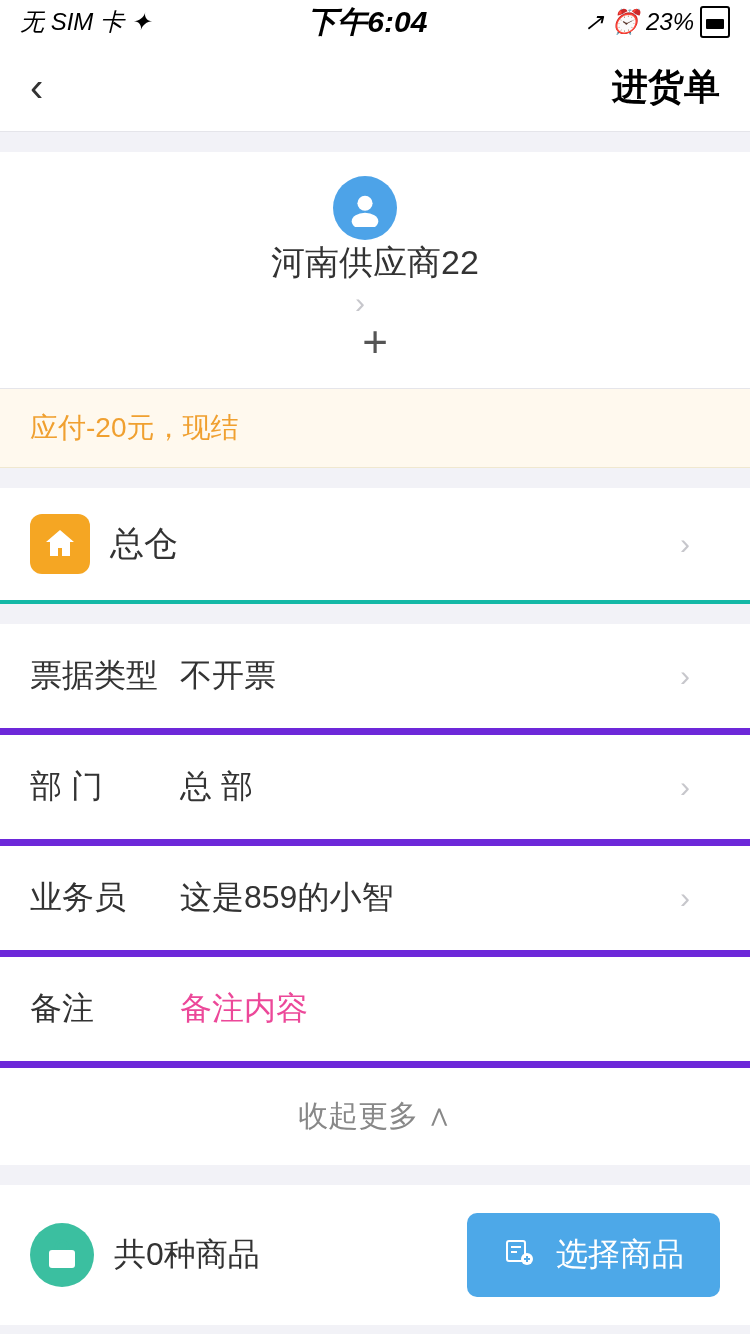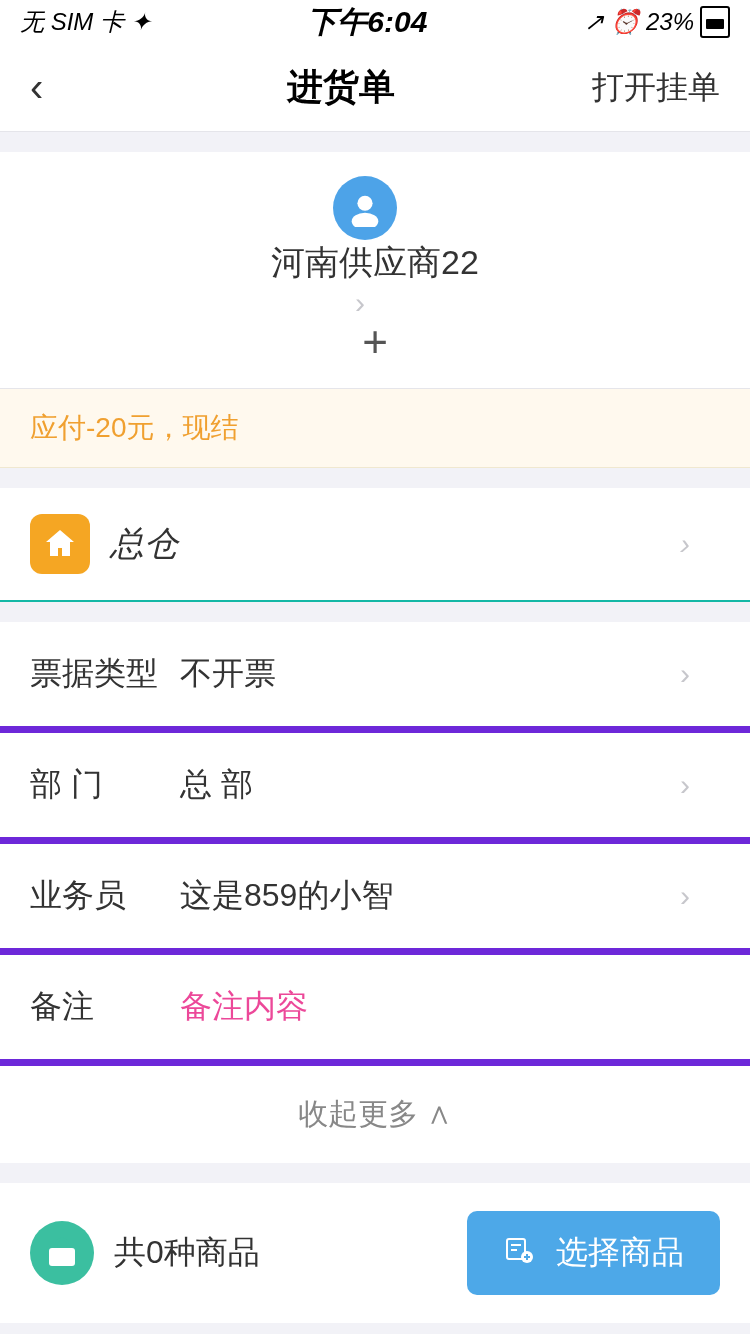--- a/index.html
+++ b/index.html
@@ -113,22 +113,21 @@
       color: #f0a030;
       border-bottom: 1px solid #f0e8d0;
     }
 
     
     .warehouse-row {
       display: flex;
       align-items: center;
       padding: 26px 30px;
       background: #fff;
-      border-bottom: 2px solid #14b8a6;
-      font-style: italic;
+      border-bottom: 4px solid #14b8a6;
     }
     .warehouse-icon {
       width: 60px;
       height: 60px;
       border-radius: 12px;
       background: #f5a623;
       display: flex;
       align-items: center;
       justify-content: center;
       margin-right: 20px;
@@ -233,21 +232,20 @@
     <span>23%</span>
     <span style="font-size:22px; border: 2px solid #000; border-radius:3px; padding: 1px 4px; position:relative;">
       <span style="display:inline-block;width:18px;height:10px;background:#000;border-radius:1px;"></span>
     </span>
   </div>
 </div>
 
 <div class="nav-bar">
   <div class="nav-back">‹</div>
   <div class="nav-title">进货单</div>
-  <div class="nav-action">打开挂单</div>
 </div>
 
 <div class="section-gap"></div>
 
 <div class="white-section">
   <div class="supplier-row">
     <div class="supplier-avatar">
 
       <svg viewBox="0 0 40 40" fill="none" xmlns="http://www.w3.org/2000/svg">
         <circle cx="20" cy="15" r="8" fill="white"></circle>

